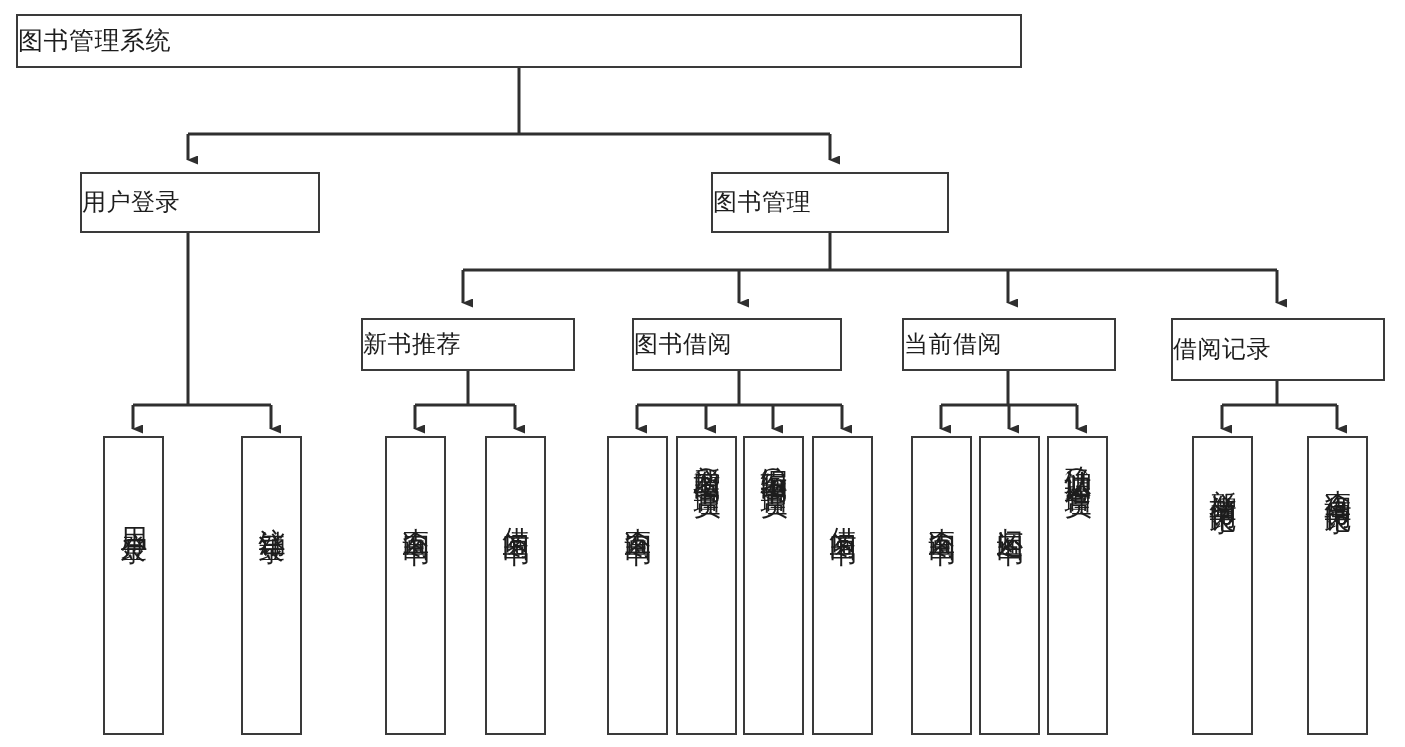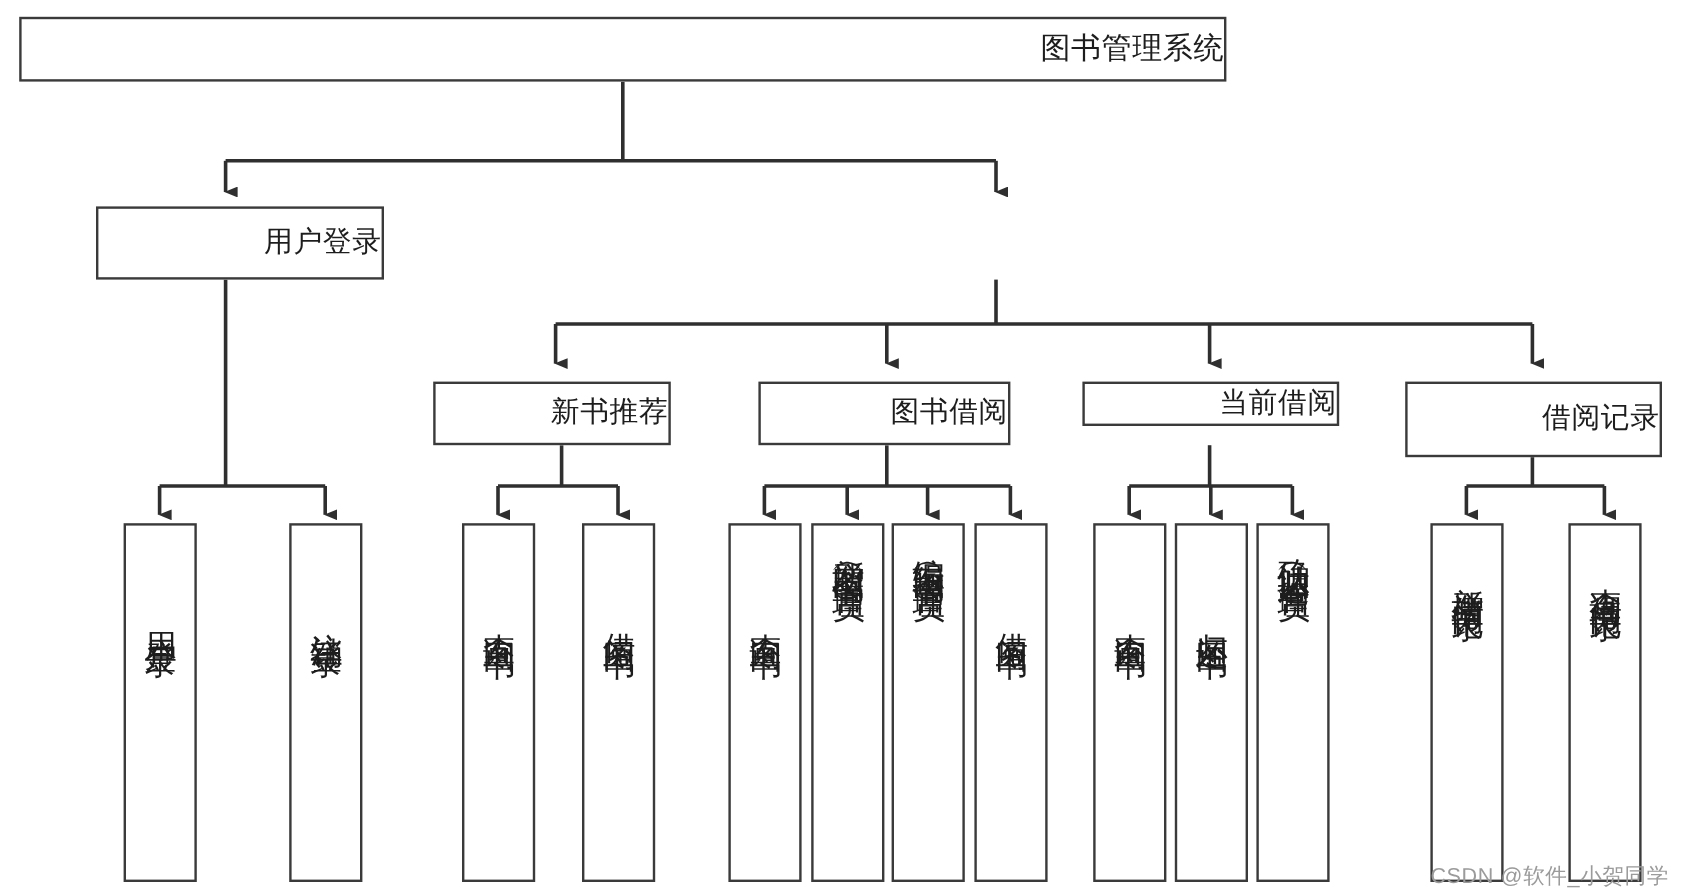--- a/index.html
+++ b/index.html
@@ -26,21 +26,21 @@
     height: 747px;
     pointer-events: none;
   }
   .node {
     position: absolute;
     box-sizing: border-box;
     background: #ffffff;
     border: 2px solid #3a3a3a;
     display: flex;
     align-items: center;
-    justify-content: flex-end;
+    justify-content: flex-start;
     color: #1d1d1d;
   }
   .node .label {
     display: block;
     text-align: center;
     line-height: 1.02;
     white-space: nowrap;
   }
   
   .node.h .label {
@@ -130,30 +130,33 @@
   </svg>
 
   <div class="node h root" style="left:16px; top:14px; width:1006px; height:54px;">
     <span class="label">图书管理系统</span>
   </div>
 
   <div class="node h" style="left:80px; top:172px; width:240px; height:61px;">
     <span class="label">用户登录</span>
   </div>
 
-
-  <div class="node h" style="left:361px; top:318px; width:198px; height:53px;">
+  <div class="node h" style="left:711px; top:172px; width:238px; height:61px;">
+    <span class="label">图书管理</span>
+  </div>
+
+  <div class="node h" style="left:361px; top:318px; width:214px; height:53px;">
     <span class="label">新书推荐</span>
   </div>
 
   <div class="node h" style="left:632px; top:318px; width:210px; height:53px;">
     <span class="label">图书借阅</span>
   </div>
 
-  <div class="node h" style="left:902px; top:318px; width:214px; height:37px;">
+  <div class="node h" style="left:902px; top:318px; width:214px; height:53px;">
     <span class="label">当前借阅</span>
   </div>
 
   <div class="node h" style="left:1171px; top:318px; width:214px; height:63px;">
     <span class="label">借阅记录</span>
   </div>
 
   <div class="node v" style="left:103px; top:436px; width:61px; height:299px; padding-top:68px;">
     <span class="label">用户登录</span>
   </div>
@@ -199,15 +202,14 @@
   </div>
 
   <div class="node v" style="left:1192px; top:436px; width:61px; height:299px; padding-top:30px;">
     <span class="label">新增借阅记录</span>
   </div>
 
   <div class="node v" style="left:1307px; top:436px; width:61px; height:299px; padding-top:30px;">
     <span class="label">查询借阅记录</span>
   </div>
 
-  <div class="watermark" style="left:1192px; top:718px;">CSDN @软件_小贺同学</div>
 
 </div>
 
 </body></html>

